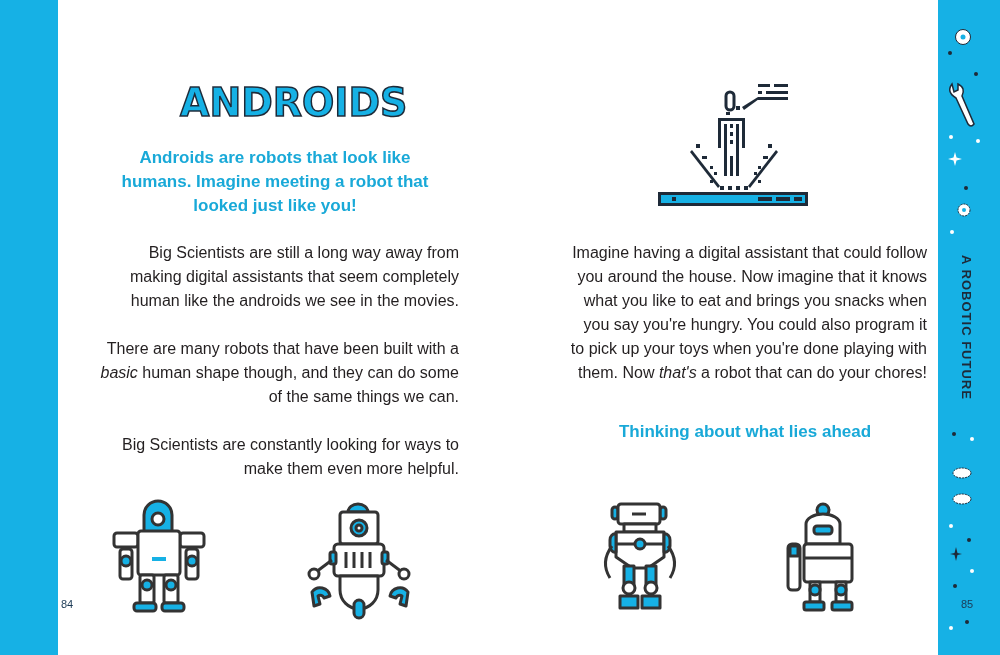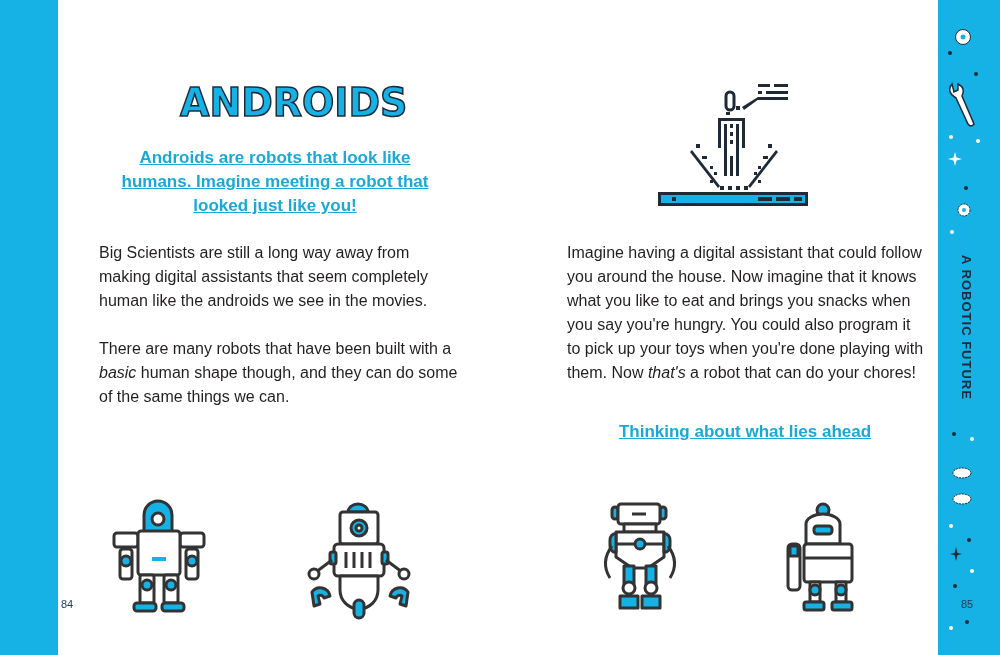--- a/index.html
+++ b/index.html
@@ -2,23 +2,23 @@
 <html><head>
 <meta charset="utf-8">
 <style>
   html, body { margin:0; padding:0; }
   body { width:1000px; height:655px; position:relative; overflow:hidden; background:#ffffff; font-family:"Liberation Sans", sans-serif; color:#231f20; }
   .strip { position:absolute; top:0; height:655px; background:#16b1e5; }
   .strip.left { left:0; width:58px; }
   .strip.right { left:938px; width:62px; }
   .pagenum { position:absolute; font-size:11px; color:#1b3a55; }
   .title { position:absolute; left:180px; top:80px; font-family:"DejaVu Sans", sans-serif; font-weight:bold; font-size:38px; color:#16b1e5; letter-spacing:0px; -webkit-text-stroke:1.5px #1e2a38; transform:scaleY(1.05); }
-  .lead { position:absolute; font-weight:bold; font-size:17px; color:#19a9d8; text-align:center; line-height:24px;text-decoration:underline; }
+  .lead { position:absolute; font-weight:bold; font-size:17px; color:#19a9d8; text-align:center; line-height:24px; }
   .body { position:absolute; font-size:16px; line-height:24px; color:#231f20; }
-  .body p { margin:0 0 24px 0; }
+  .body p { margin:0 0 24px 0;text-align:right; }
   .side-label { position:absolute; left:946px; top:250px; width:20px; height:160px; }
   .side-label span { position:absolute; left:-60px; top:70px; width:160px; transform:rotate(90deg); font-weight:bold; font-size:13px; color:#1e2a38; letter-spacing:1px; white-space:nowrap; text-align:center; }
   .dot { position:absolute; width:4px; height:4px; border-radius:50%; }
   .dot.k { background:#1e2a38; }
   .dot.w { background:#ffffff; }
   svg { position:absolute; overflow:visible; }
 </style>
 </head>
 <body>
 
@@ -74,20 +74,21 @@
 
 <div class="lead" style="left:100px; top:146px; width:350px;">
   <div>Androids are robots that look like</div>
   <div>humans. Imagine meeting a robot that</div>
   <div>looked just like you!</div>
 </div>
 
 <div class="body" style="left:99px; top:241px; width:360px;">
   <p>Big Scientists are still a long way away from making digital assistants that seem completely human like the androids we see in the movies.</p>
   <p><span>There are many robots that have been built with a </span><i>basic</i><span> human shape though, and they can do some of the same things we can.</span></p>
+  <p>Big Scientists are constantly looking for ways to make them even more helpful.</p>
 </div>
 
 <svg style="left:112px;top:503px;" width="100" height="115" viewBox="0 0 100 115">
   <g stroke="#333" stroke-width="3" fill="#fff" stroke-linejoin="round">
     <path d="M32 30 V12 a14 14 0 0 1 28 0 V30 Z" fill="#16b1e5"></path>
     <circle cx="46" cy="16" r="6" fill="#fff"></circle>
     <rect x="2" y="30" width="24" height="14" rx="3"></rect>
     <rect x="68" y="30" width="24" height="14" rx="3"></rect>
     <rect x="26" y="28" width="42" height="44" rx="3"></rect>
     <rect x="8" y="46" width="12" height="30" rx="3"></rect>

